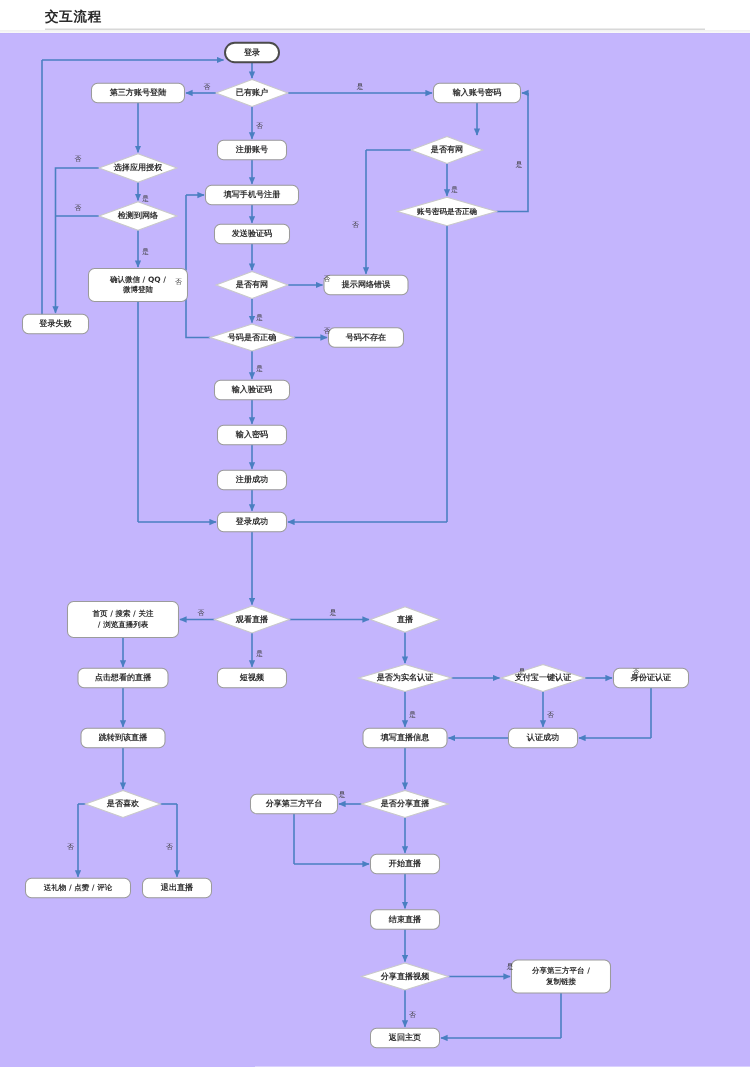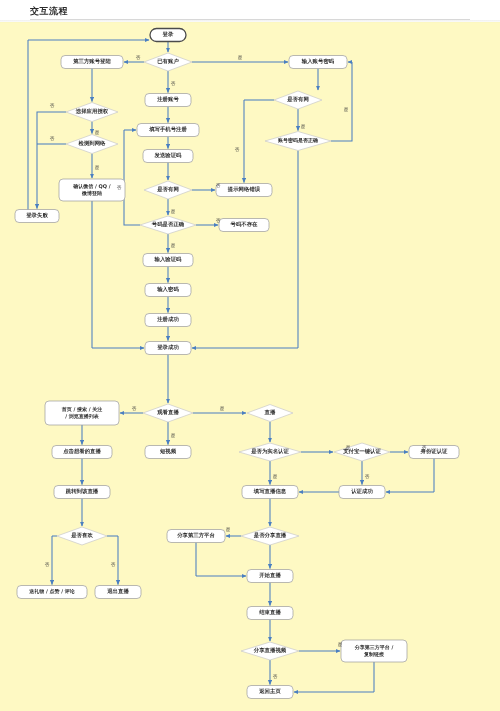--- a/index.html
+++ b/index.html
@@ -1,21 +1,21 @@
 <!DOCTYPE html>
 <html><head>
 <meta charset="utf-8">
 <style>
   html,body{margin:0;padding:0;background:#ffffff;}
   body{
     width:500px;height:711px;overflow:hidden;
     font-family:"DejaVu Sans","Liberation Sans",sans-serif;
     color:#222;
   }
-  #page{position:relative;width:500px;height:711px;background:#fef9c3;}
+  #page{position:relative;width:500px;height:711px;background:#c4b5fd;}
   .header{
     position:absolute;left:0;top:0;width:500px;height:22px;
     background:#fff;
   }
   .header-title{
     position:absolute;left:30px;top:5px;
     font-size:9px;font-weight:bold;color:#2b2b2b;letter-spacing:.5px;
   }
   .header-rule{
     position:absolute;left:30px;top:19px;width:440px;height:1px;

